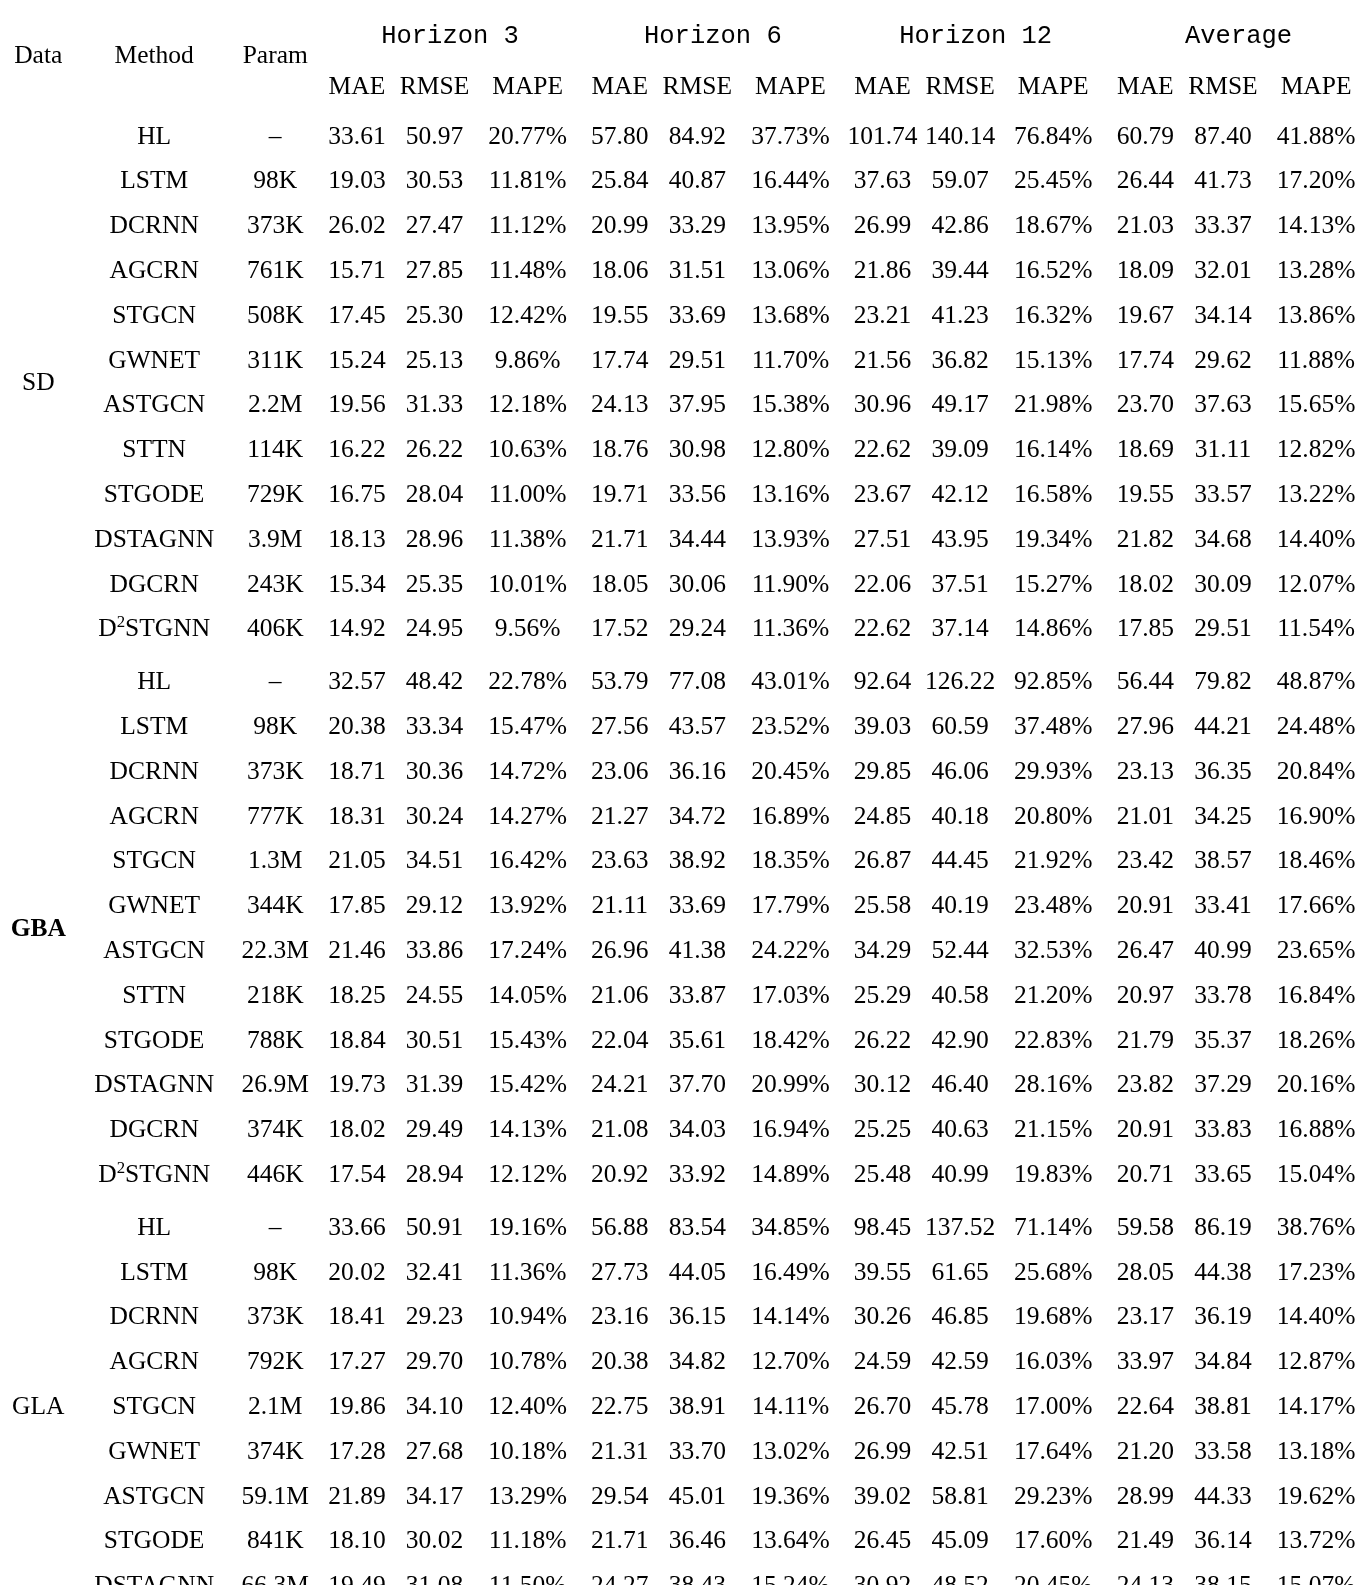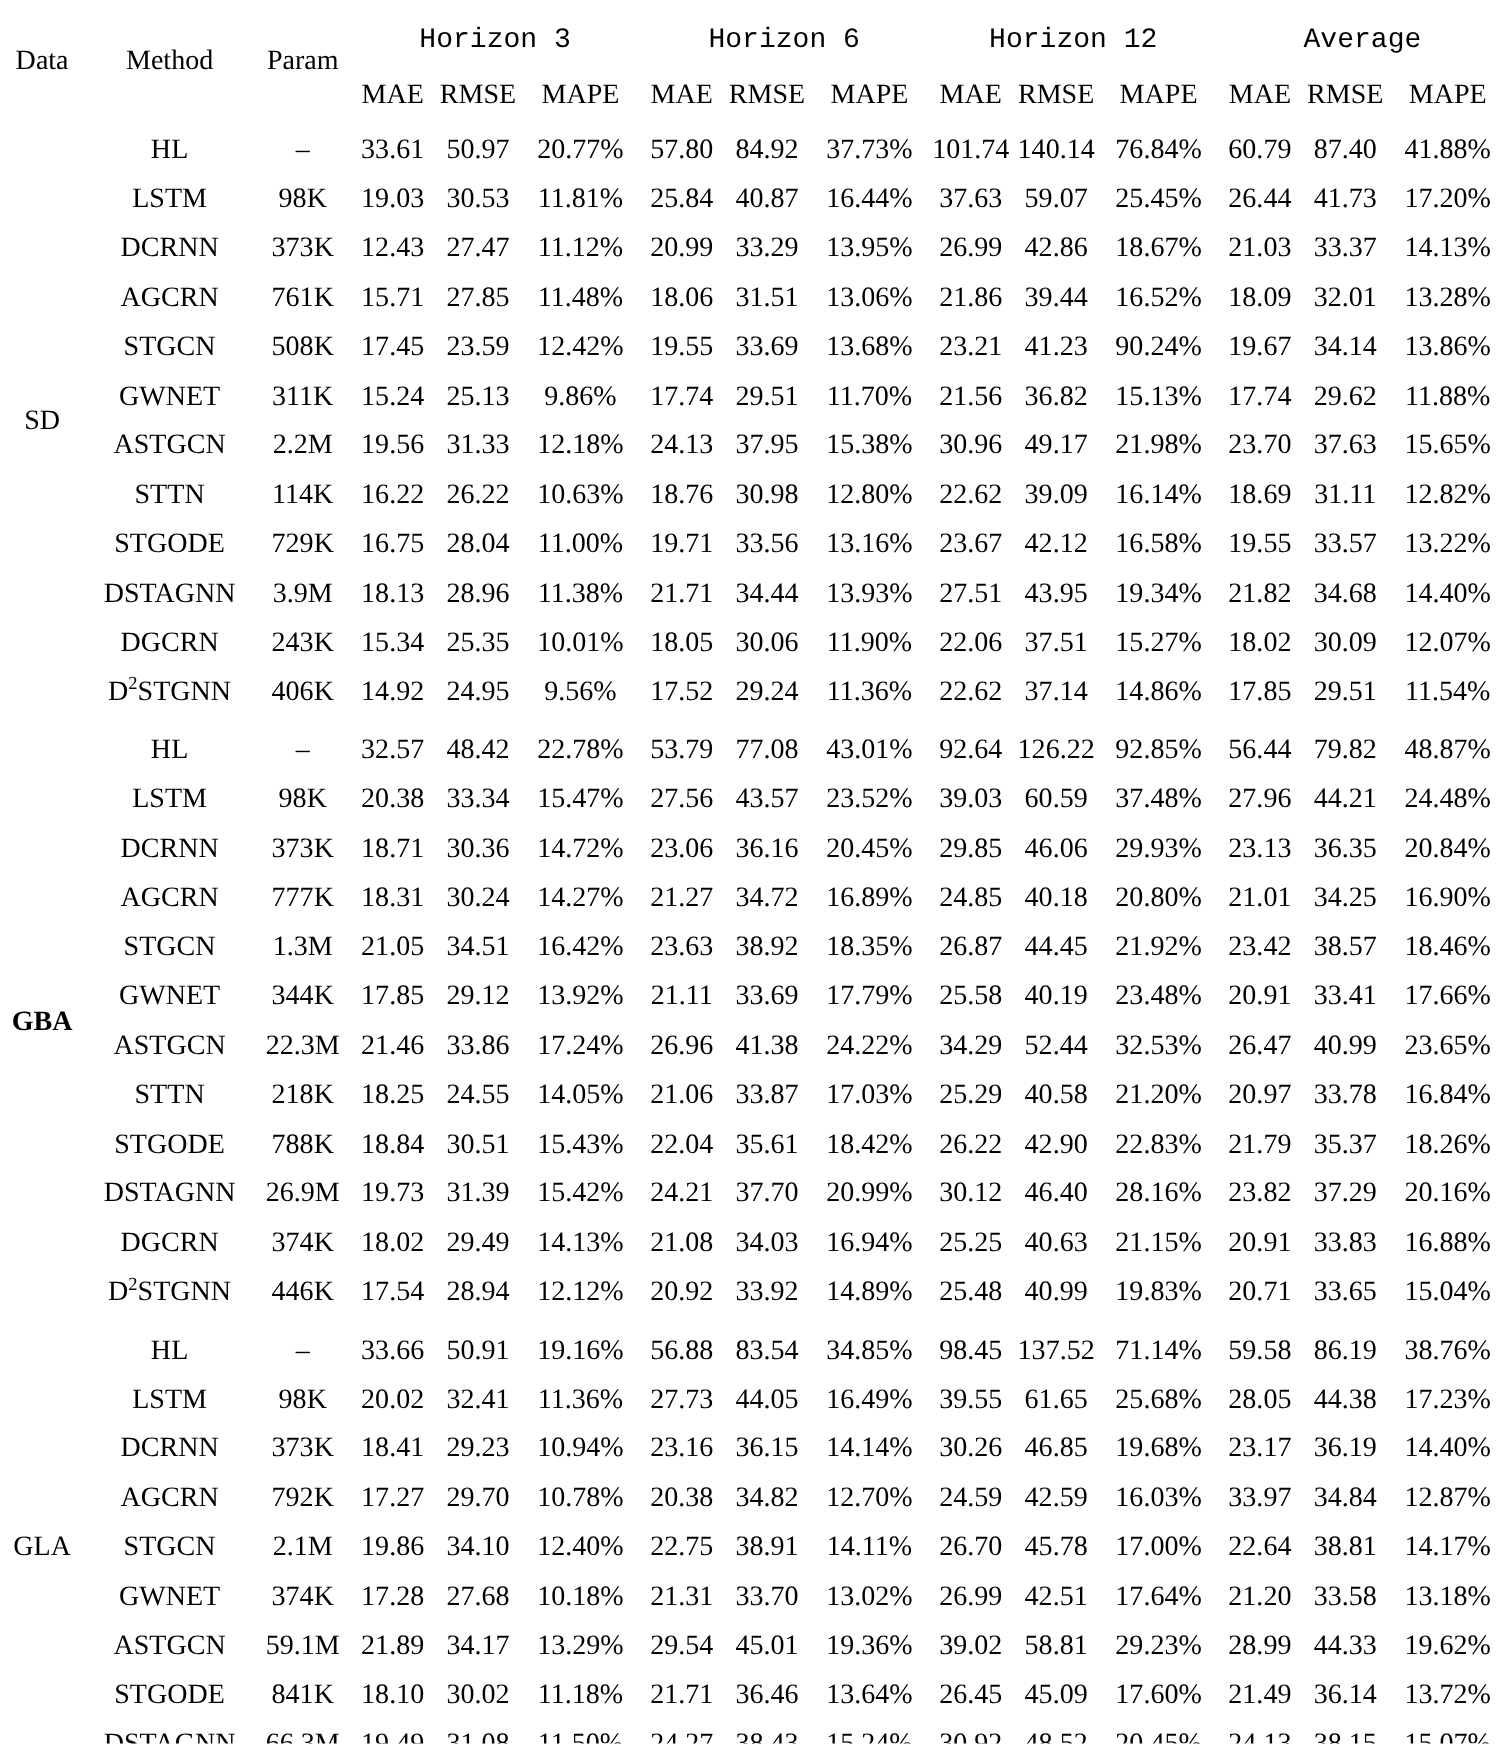--- a/index.html
+++ b/index.html
@@ -152,21 +152,21 @@
           <td class="num vsep">37.63</td>
           <td class="num">59.07</td>
           <td class="num">25.45%</td>
           <td class="num vsep">26.44</td>
           <td class="num">41.73</td>
           <td class="num">17.20%</td>
         </tr>
         <tr class="datarow">
           <td class="method">DCRNN</td>
           <td class="param">373K</td>
-          <td class="num">12.43</td>
+          <td class="num">26.02</td>
           <td class="num">27.47</td>
           <td class="num">11.12%</td>
           <td class="num vsep">20.99</td>
           <td class="num">33.29</td>
           <td class="num">13.95%</td>
           <td class="num vsep">26.99</td>
           <td class="num">42.86</td>
           <td class="num">18.67%</td>
           <td class="num vsep">21.03</td>
           <td class="num">33.37</td>
@@ -185,28 +185,28 @@
           <td class="num">39.44</td>
           <td class="num">16.52%</td>
           <td class="num vsep">18.09</td>
           <td class="num">32.01</td>
           <td class="num">13.28%</td>
         </tr>
         <tr class="datarow">
           <td class="method">STGCN</td>
           <td class="param">508K</td>
           <td class="num">17.45</td>
-          <td class="num">23.59</td>
+          <td class="num">25.30</td>
           <td class="num">12.42%</td>
           <td class="num vsep">19.55</td>
           <td class="num">33.69</td>
           <td class="num">13.68%</td>
           <td class="num vsep">23.21</td>
           <td class="num">41.23</td>
-          <td class="num">90.24%</td>
+          <td class="num">16.32%</td>
           <td class="num vsep">19.67</td>
           <td class="num">34.14</td>
           <td class="num">13.86%</td>
         </tr>
         <tr class="datarow">
           <td class="method">GWNET</td>
           <td class="param">311K</td>
           <td class="num">15.24</td>
           <td class="num">25.13</td>
           <td class="num">9.86%</td>

